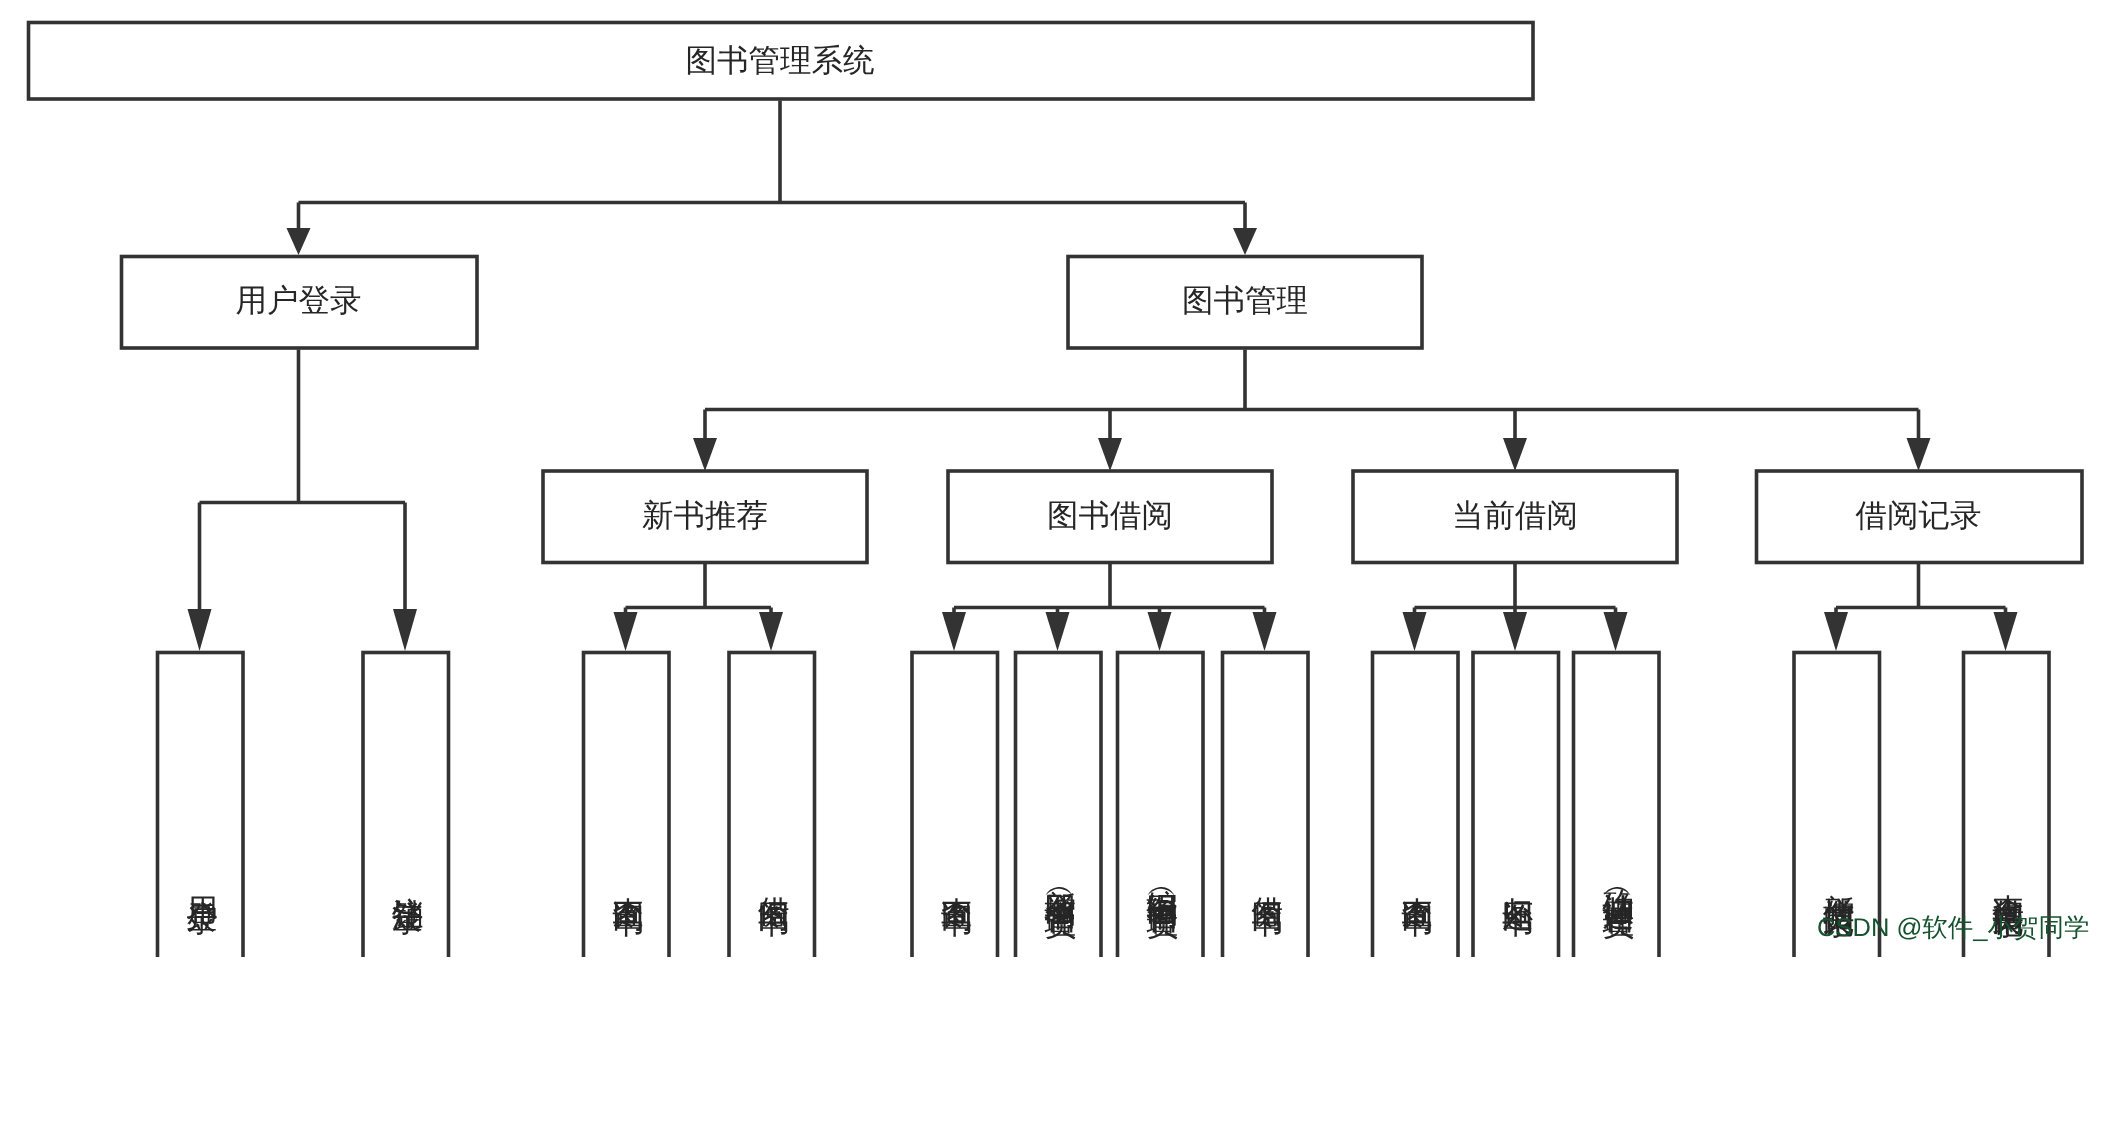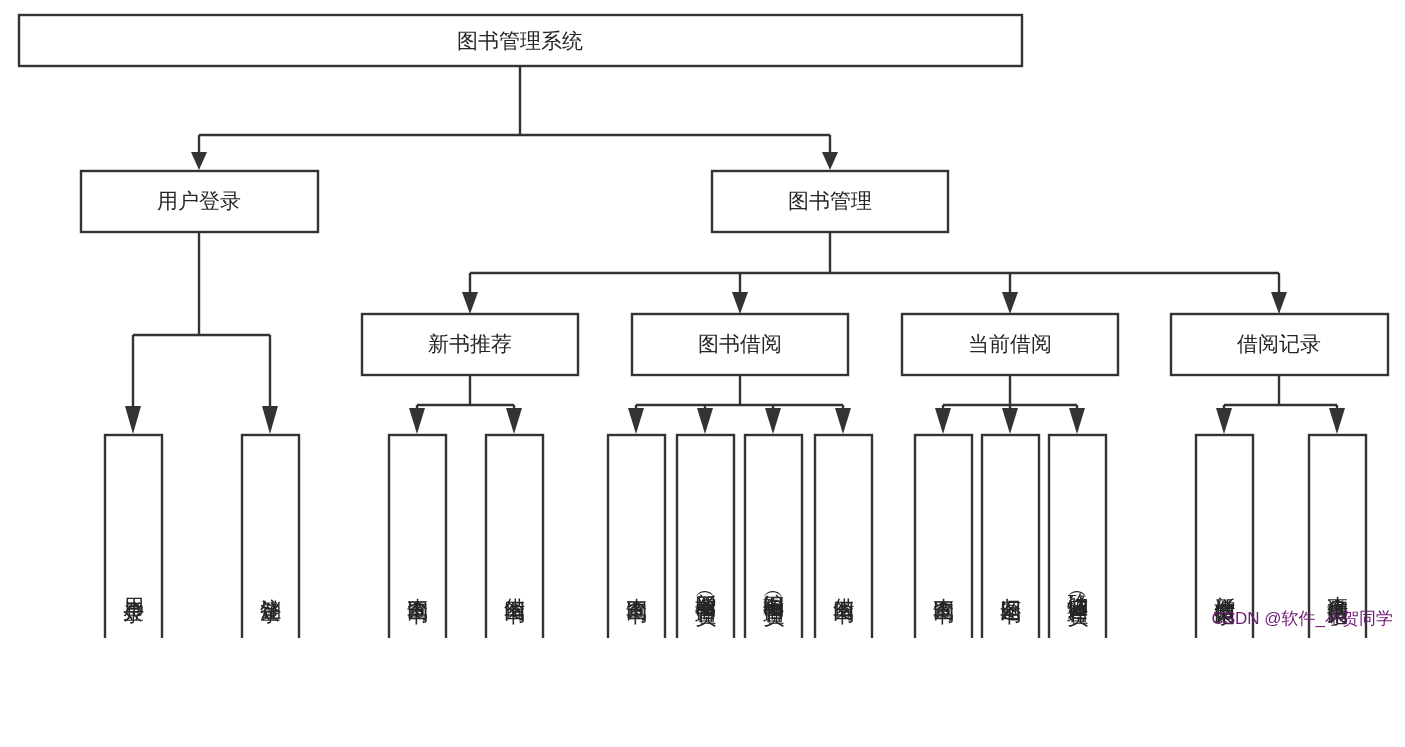--- a/index.html
+++ b/index.html
@@ -62,21 +62,21 @@
     justify-content: center;
     white-space: nowrap;
     user-select: none;
   }
   .watermark {
     position: absolute;
     right: 12px;
     bottom: 8px;
     font-family: "Liberation Sans", "DejaVu Sans", sans-serif;
     font-size: 17px;
-    color: #701a75;
+    color: #14532d;
     white-space: nowrap;
     user-select: none;
   }
 </style>
 </head>
 <body>
 
 <div id="diagram-root">
 
   <svg class="flow-svg" viewBox="0 0 1405 747" xmlns="http://www.w3.org/2000/svg">

